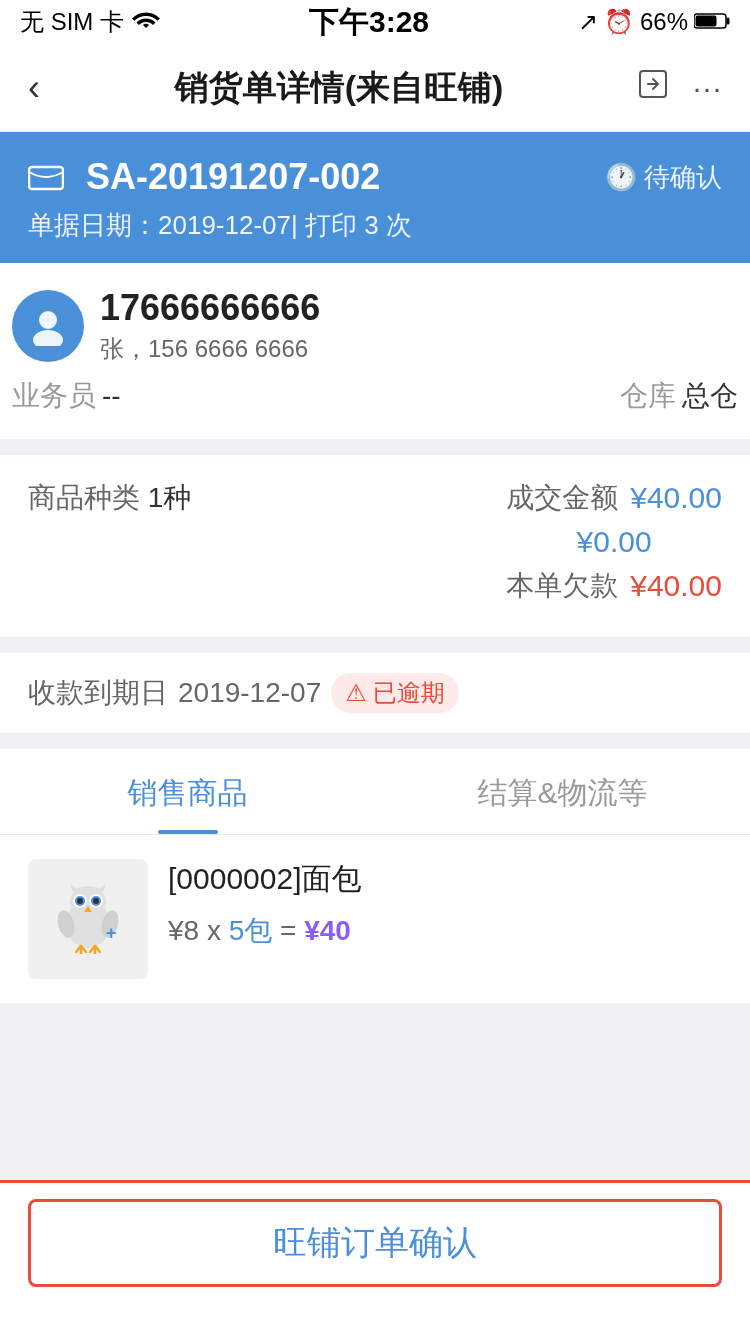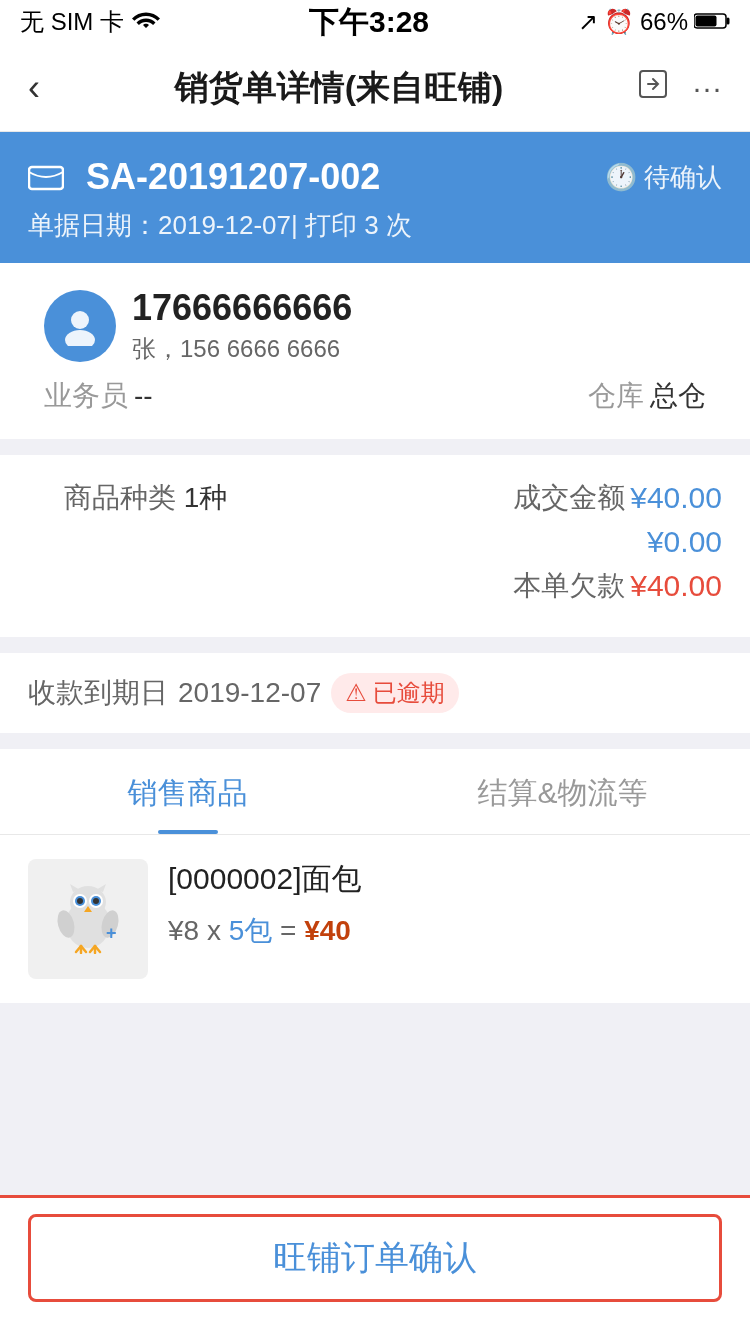--- a/index.html
+++ b/index.html
@@ -93,21 +93,21 @@
     .blue-header-sub {
       margin-top: 10px;
       font-size: 26px;
       opacity: 0.9;
     }
 
     
     .white-section {
       background: #fff;
       margin-bottom: 16px;
-      padding: 24px 44px;
+      padding: 24px 12px;
     }
 
     
     .customer-row {
       display: flex;
       align-items: center;
       gap: 16px;
       margin-bottom: 12px;
     }
     .avatar {
@@ -150,35 +150,34 @@
       padding: 24px 28px;
     }
     .amounts-row {
       display: flex;
       align-items: flex-start;
       justify-content: space-between;
     }
     .amount-left {
       font-size: 28px;
       color: #666;
-      margin-left: 36px;
     }
     .amount-left .kinds {
       font-size: 28px;
       color: #333;
     }
     .amount-right {
       text-align: right;
     }
     .amount-item {
       display: flex;
-      justify-content: flex-end;
+      justify-content: center;
       align-items: center;
       margin-bottom: 8px;
-      gap: 5px;
+      gap: 12px;
       font-size: 28px;
       color: #666;
     }
     .amount-val { color: #4a90d9; font-size: 30px; }
     .amount-val-red { color: #e74c3c; font-size: 30px; }
 
     
     .due-date-section {
       background: #fff;
       margin-bottom: 16px;
@@ -257,36 +256,36 @@
     .product-name {
       font-size: 30px;
       color: #222;
       margin-bottom: 12px;
     }
     .product-price {
       font-size: 28px;
       color: #666;
     }
     .price-highlight { color: #4a90d9; }
-    .price-total { color: #c2410c; font-weight: 600; }
+    .price-total { color: #8b5cf6; font-weight: 600; }
 
     
     .bottom-space {
       background: #f0f0f5;
       height: 120px;
     }
 
     
     .bottom-bar {
       position: fixed;
       bottom: 0;
       left: 0;
       width: 750px;
       background: #fff;
-      padding: 16px 28px 32px;
+      padding: 16px 28px 47px;
       border-top: 3px solid #e74c3c;
     }
     .confirm-btn {
       width: 100%;
       height: 88px;
       background: #fff;
       border: 3px solid #e74c3c;
       border-radius: 8px;
       color: #4a90d9;
       font-size: 34px;

